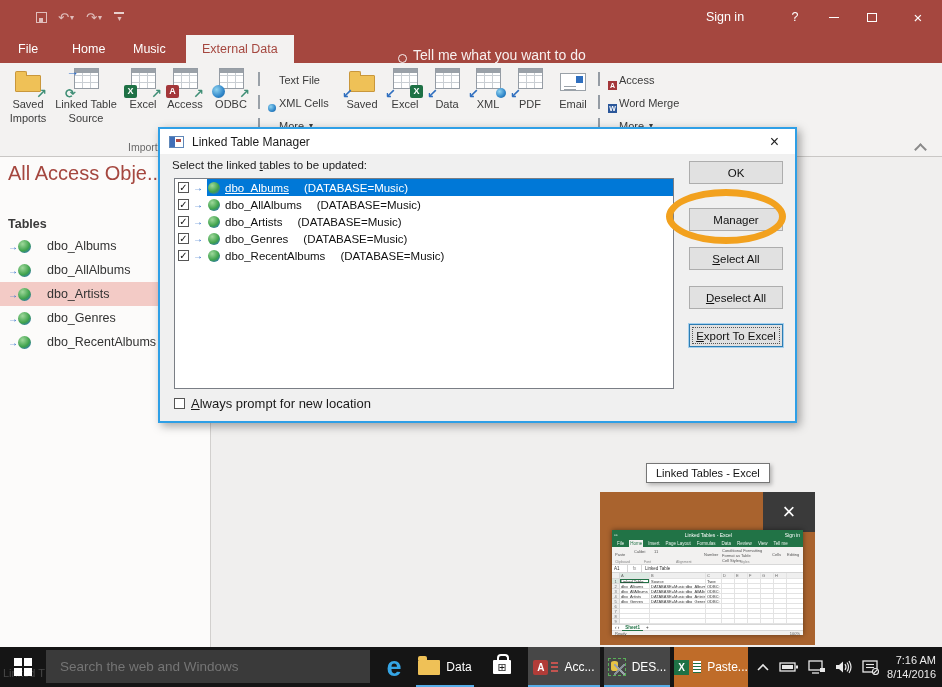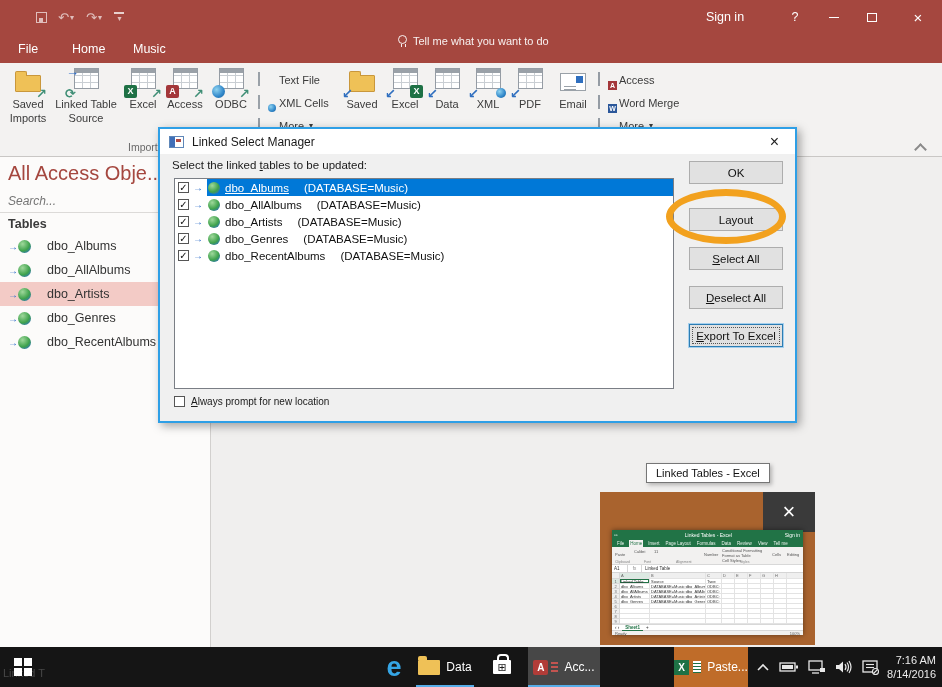--- a/index.html
+++ b/index.html
@@ -15,21 +15,21 @@
   .qatcust{width:10px;border-top:2px solid rgba(255,255,255,.75);display:inline-block}
   #title-text{position:absolute;left:155px;top:0;line-height:35px;font-size:12.5px;color:#fff;white-space:nowrap}
   .tbtn{position:absolute;top:0;height:35px;line-height:35px;text-align:center;font-size:12.5px;color:#fff}
   .restore-box{display:inline-block;width:10px;height:9px;border:1.5px solid #fff;vertical-align:middle}
   .minline{display:inline-block;width:10px;border-top:1.5px solid #fff;vertical-align:middle}
 
   
   #tabrow{position:absolute;left:0;top:35px;width:942px;height:28px;background:#A5473F}
   .rtab{position:absolute;top:0;height:28px;line-height:28px;font-size:12.5px;color:#fff;padding:0 4px}
   .rtab.active{background:#F3F2F1;color:#A5473F}
-  #tellme{position:absolute;left:398px;top:0;height:28px;display:flex;align-items:flex-start;gap:6px;color:rgba(255,255,255,.92);font-size:11px}
+  #tellme{position:absolute;left:398px;top:0;height:28px;display:flex;align-items:flex-end;gap:6px;color:rgba(255,255,255,.92);font-size:14px}
   .bulb{width:9px;height:9px;border:1.5px solid rgba(255,255,255,.92);border-radius:50%;position:relative}
   .bulb::after{content:"";position:absolute;left:2px;bottom:-4px;width:3px;height:3px;border-left:1.5px solid rgba(255,255,255,.92);border-right:1.5px solid rgba(255,255,255,.92)}
 
   
   #ribbon{position:absolute;left:0;top:63px;width:942px;height:94px;background:#F3F2F1;border-bottom:1px solid #C9C7C5}
   .rbtn{position:absolute;top:5px;display:flex;flex-direction:column;align-items:center;font-size:11px;color:#3b3b3b;text-align:center;line-height:13.5px}
   .icwrap{position:relative;width:28px;height:27px;margin-bottom:3px;display:flex;align-items:flex-start;justify-content:center}
   .tbl{width:25px;height:21px;border:1px solid #959CA4;background:
     linear-gradient(to bottom,#9AA1A8 0,#9AA1A8 4px,rgba(0,0,0,0) 4px),
     repeating-linear-gradient(to bottom,rgba(0,0,0,0) 0 6px,#C9CED3 6px 7px),
@@ -80,21 +80,21 @@
   #listbox{position:absolute;left:14px;top:49px;width:500px;height:211px;background:#fff;border:1px solid #7A7E85;overflow:hidden}
   .drow{display:flex;align-items:center;height:17px;padding-left:3px;font-size:11.5px;color:#111;gap:4px}
   .cb{width:11px;height:11px;background:#fff;border:1px solid #555;display:flex;align-items:center;justify-content:center;font-size:10px;line-height:1;color:#111;flex:none}
   .darr{color:#2B6BC8;font-weight:bold;font-size:10px;flex:none}
   .hl{display:flex;align-items:center;gap:5px;flex:1;height:100%;padding-left:1px}
   .drow.sel .hl{background:#0078D7;color:#fff}
   .drow.sel .dname{text-decoration:underline}
   .ddetail{margin-left:10px}
   .dbtn{position:absolute;left:529px;width:94px;height:23px;background:#E1E1E1;border:1px solid #ADADAD;font-size:11.5px;color:#111;display:flex;align-items:center;justify-content:center;font-family:inherit}
   #btn-export{border:1px solid #2D7DB3;box-shadow:0 0 0 1px #A5D0EE;outline:1px dotted #555;outline-offset:-4px}
-  #always-row{position:absolute;left:14px;top:267px;display:flex;align-items:center;gap:6px;font-size:10px;color:#1A1A1A}
+  #always-row{position:absolute;left:14px;top:267px;display:flex;align-items:center;gap:6px;font-size:13px;color:#1A1A1A}
   .ul{text-decoration:underline}
   #ellipse{position:absolute;left:666px;top:189px;width:120px;height:55px;border:7px solid #F2A11E;border-radius:50%;z-index:70}
 
   
   #tooltip{position:absolute;left:646px;top:463px;background:#fff;border:1px solid #767676;padding:3px 9px;font-size:11px;color:#111;z-index:80;box-shadow:2px 2px 4px rgba(0,0,0,.25);white-space:nowrap}
 
   
   #thumb{position:absolute;left:600px;top:492px;width:215px;height:153px;background:#A9632E;z-index:80}
   #thumb-close{position:absolute;right:0;top:0;width:52px;height:40px;background:#3A3A3A;color:#fff;font-size:22px;display:flex;align-items:center;justify-content:center}
   #xlwin{position:absolute;left:12px;top:38px;width:191px;height:105px;background:#fff;box-shadow:0 0 5px rgba(0,0,0,.45);font-size:4px;color:#333}
@@ -174,20 +174,21 @@
     <div class="tbtn" style="left:786px;width:18px">?</div>
     <div class="tbtn" style="left:820px;width:28px"><span class="minline"></span></div>
     <div class="tbtn" style="left:858px;width:28px"><span class="restore-box"></span></div>
     <div class="tbtn" style="left:902px;width:32px;font-size:15px">×</div>
   </div>
 
   <div id="tabrow">
     <div class="rtab" style="left:14px">File</div>
     <div class="rtab" style="left:68px">Home</div>
     <div class="rtab" style="left:129px">Music</div>
+    <div class="rtab active" style="left:186px;padding:0 16px">External Data</div>
     <div id="tellme">
       <span class="bulb"></span>
       <span>Tell me what you want to do</span>
     </div>
   </div>
 
   <div id="ribbon">
     <div class="rbtn" style="left:6px;width:44px">
       <span class="icwrap">
           <span class="folder"></span>
@@ -304,23 +305,20 @@
           <span>More</span>
           <span style="font-size:8px">▾</span>
         </div>
     </div>
     <div class="vsep" style="left:664px"></div>
     <div class="chev"></div>
   </div>
 
   <div id="nav">
     <div id="nav-heading">All Access Obje...</div>
-    <div id="navsearch">
-      <input placeholder="Search..." style="">
-    </div>
     <div id="nav-tables">Tables</div>
     <div class="navitem" style="top:77px">
       <span class="navarrow">→</span>
         <span class="globe"></span>
         <span class="lbl">dbo_Albums</span>
     </div>
     <div class="navitem" style="top:101px">
       <span class="navarrow">→</span>
         <span class="globe"></span>
         <span class="lbl">dbo_AllAlbums</span>
@@ -338,21 +336,21 @@
     <div class="navitem" style="top:173px">
       <span class="navarrow">→</span>
         <span class="globe"></span>
         <span class="lbl">dbo_RecentAlbums</span>
     </div>
   </div>
 
   <div id="dialog">
     <div id="dlg-titlebar">
       <span class="dlgic"></span>
-      <span id="dlg-title">Linked Select Manager</span>
+      <span id="dlg-title">Linked Table Manager</span>
       <span id="dlg-close">×</span>
     </div>
     <div id="dlg-prompt"><span>Select the linked </span><span class="ul">t</span><span>ables to be updated:</span></div>
     <div id="listbox">
       <div class="drow sel">
         <span class="cb">✓</span>
         <span class="darr">→</span>
         <span class="hl">
             <span class="globe" style="width:12px;height:12px"></span>
             <span class="dname">dbo_Albums</span>
@@ -390,21 +388,21 @@
         <span class="cb">✓</span>
         <span class="darr">→</span>
         <span class="hl">
             <span class="globe" style="width:12px;height:12px"></span>
             <span class="dname">dbo_RecentAlbums</span>
             <span class="ddetail">(DATABASE=Music)</span>
           </span>
       </div>
     </div>
     <button class="dbtn" style="top:32px">OK</button>
-    <button class="dbtn" style="top:79px">Layout</button>
+    <button class="dbtn" style="top:79px">Manager</button>
     <button class="dbtn" style="top:118px">
         <span class="ul">S</span>
         <span>elect All</span>
       </button>
     <button class="dbtn" style="top:157px">
         <span class="ul">D</span>
         <span>eselect All</span>
       </button>
     <button class="dbtn" id="btn-export" style="top:195px">
         <span class="ul">E</span>
@@ -594,39 +592,49 @@
   <div id="taskbar">
     <div id="bleed">Linked T</div>
     <div class="tkbtn" style="left:0;width:46px">
       <span class="winlogo">
           <span></span>
           <span></span>
           <span></span>
           <span></span>
         </span>
     </div>
+    <div id="tk-search">
+      <input placeholder="Search the web and Windows" style="">
+    </div>
     <div class="tkbtn" style="left:374px;width:40px">
         <span class="edge-e">e</span>
       </div>
     <div class="tkbtn" style="left:416px;width:58px">
       <span class="tfolder"></span>
       <span>Data</span>
       <span class="tbu"></span>
     </div>
     <div class="tkbtn" style="left:480px;width:44px">
         <span class="bag">⊞</span>
       </div>
     <div class="tkbtn tkhl" style="left:528px;width:72px">
       <span class="acic">A</span>
       <span class="acbars">
           <i></i>
           <i></i>
           <i></i>
         </span>
       <span>Acc...</span>
+      <span class="tbu"></span>
+    </div>
+    <div class="tkbtn tkhl" style="left:604px;width:66px">
+      <span class="desic">
+          <span class="destools"></span>
+        </span>
+      <span>DES...</span>
       <span class="tbu"></span>
     </div>
     <div class="tkbtn" style="left:674px;width:74px;background:#BF6C29">
       <span class="xlic">X</span>
       <span class="xlpage"></span>
       <span>Paste...</span>
     </div>
     <div class="tray" style="left:752px;width:22px">
       <svg width="12" height="8" viewBox="0 0 12 8">
           <polyline points="1,7 6,2 11,7" fill="none" stroke="#E8E8E8" stroke-width="1.6"></polyline>

